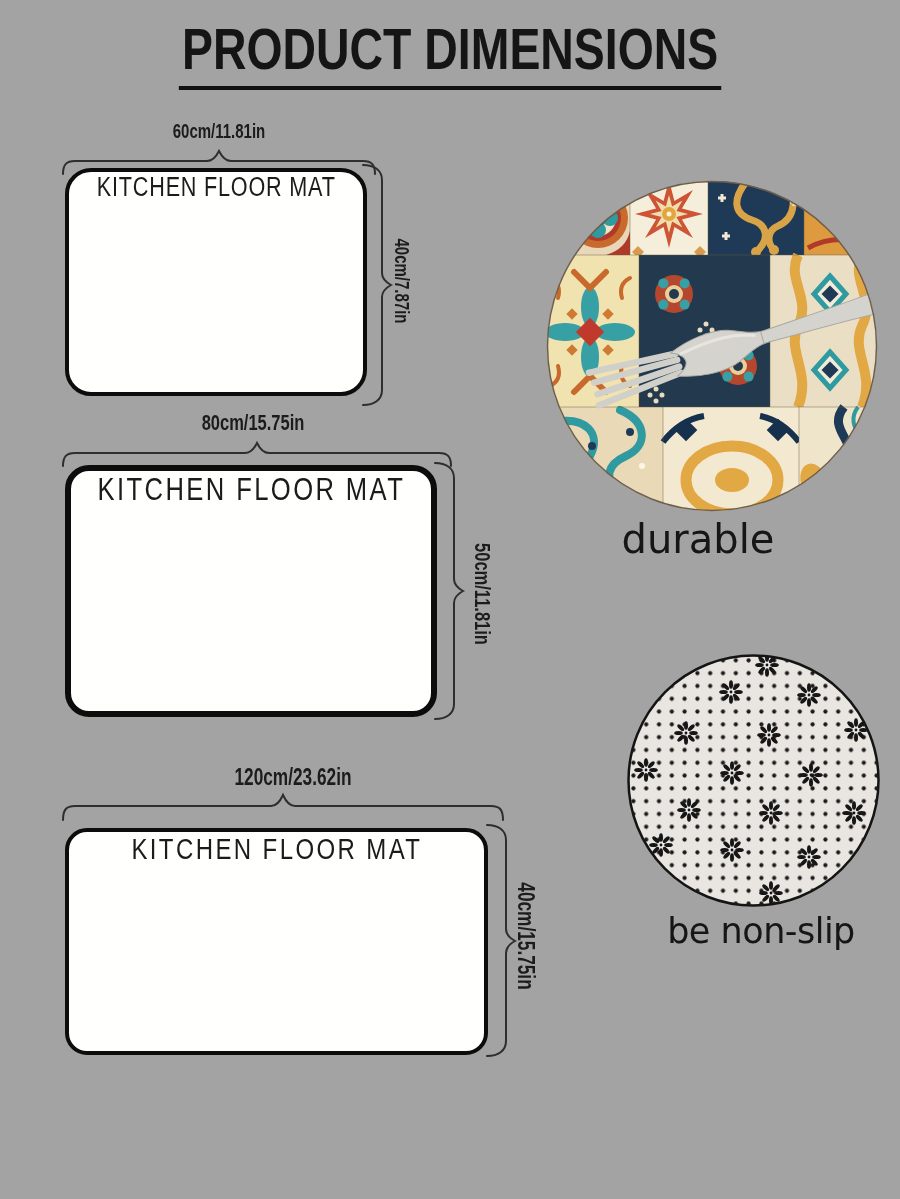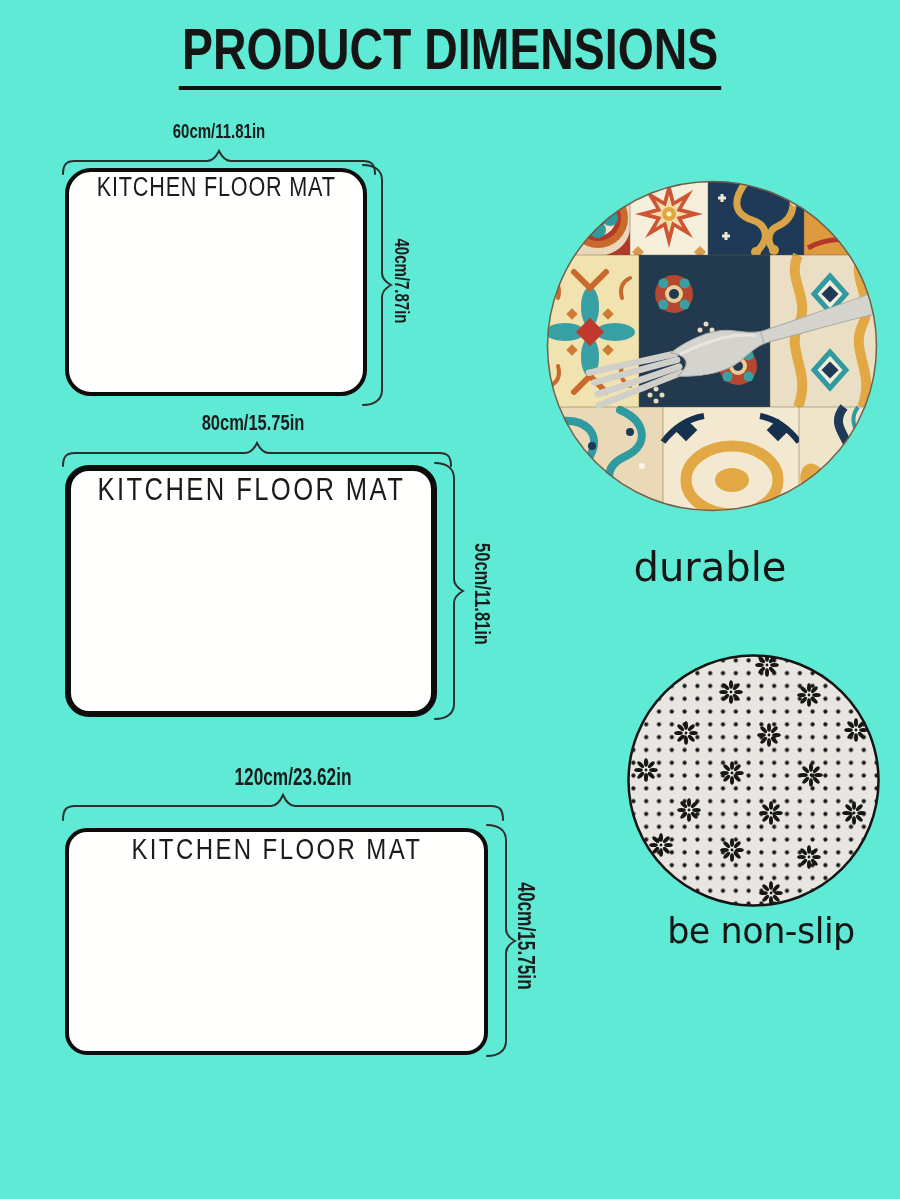--- a/index.html
+++ b/index.html
@@ -1,17 +1,17 @@
 <!DOCTYPE html>
 <html><head>
 <meta charset="utf-8">
 <style>
   html,body { margin:0; padding:0; background:#ffffff; }
   .page {
-    position:relative; width:900px; height:1199px; background:#5eead4;
+    position:relative; width:900px; height:1199px; background:#a3a3a3;
     font-family:"Liberation Sans", sans-serif; color:#111; overflow:hidden;
   }
   .abs { position:absolute; }
 
   
   .title-wrap { position:absolute; top:18px; left:0; width:100%; text-align:center; }
   .title {
     display:inline-block; margin:0; font-size:58px; font-weight:bold; line-height:1.08;
     transform:scaleX(.80); border-bottom:4px solid #111; padding:0 4px 5px;
     letter-spacing:0; color:#151515;
@@ -40,21 +40,21 @@
   }
   .dim.vert > span { transform:rotate(90deg) scaleX(.75) translate(-50%,-50%); }
   .dim.s1 > span { font-size:20px; }
   .dim.s2 > span { font-size:22px; }
   .dim.s3 > span { font-size:23px; }
 
   
   .caption {
     position:absolute; text-align:center; font-family:"DejaVu Sans", sans-serif; color:#161616;
   }
-  #cap-durable { left:560px; top:516px; width:300px; font-size:40px;margin-top:28px; }
+  #cap-durable { left:548px; top:516px; width:300px; font-size:40px; }
   #cap-nonslip { left:611px; top:911px; width:300px; font-size:35px; letter-spacing:-0.5px; }
 </style>
 </head>
 <body>
 
 <div class="page">
 
   <div class="title-wrap">
     <h1 class="title">PRODUCT DIMENSIONS</h1>
   </div>

